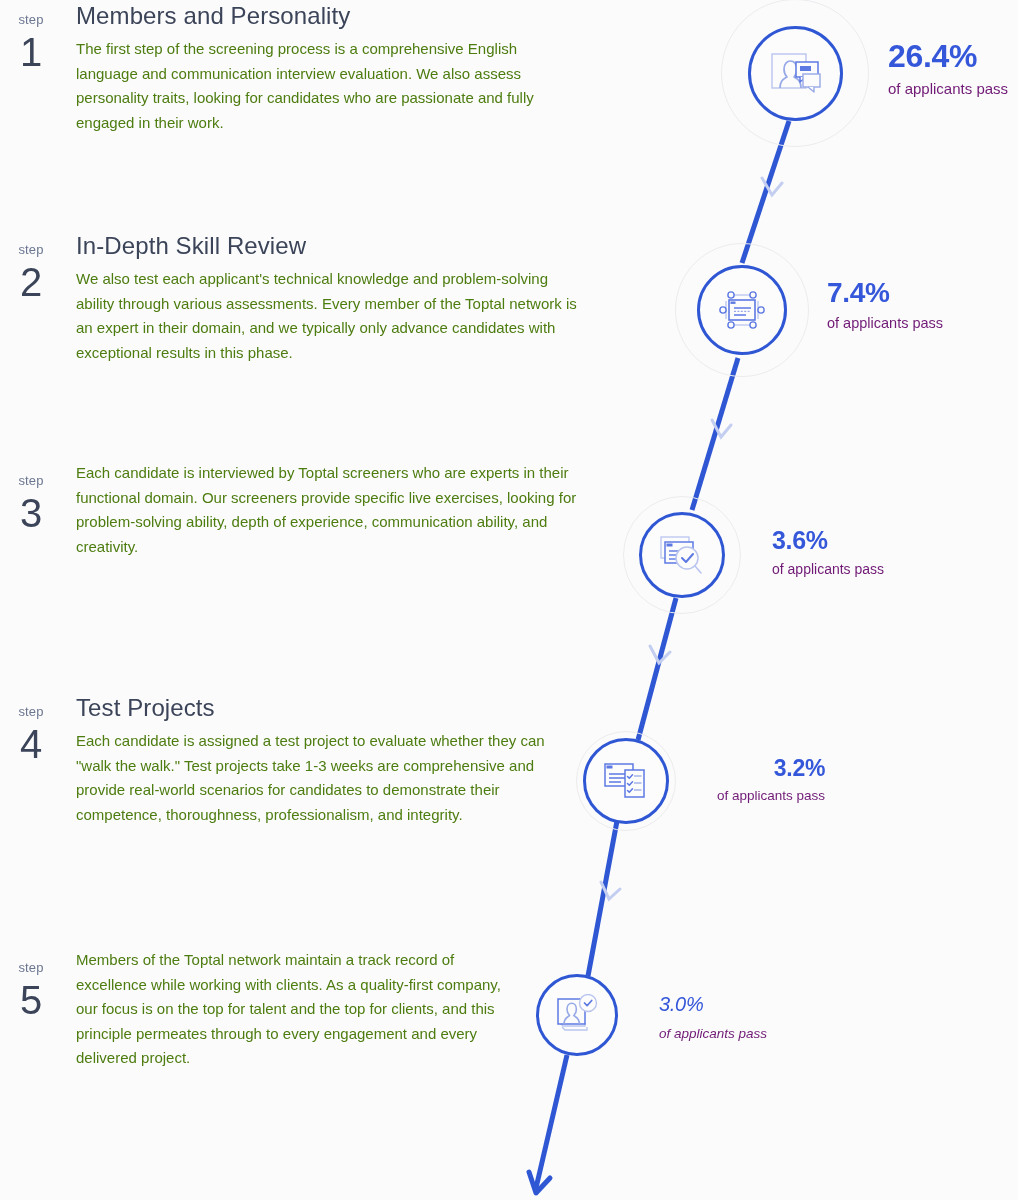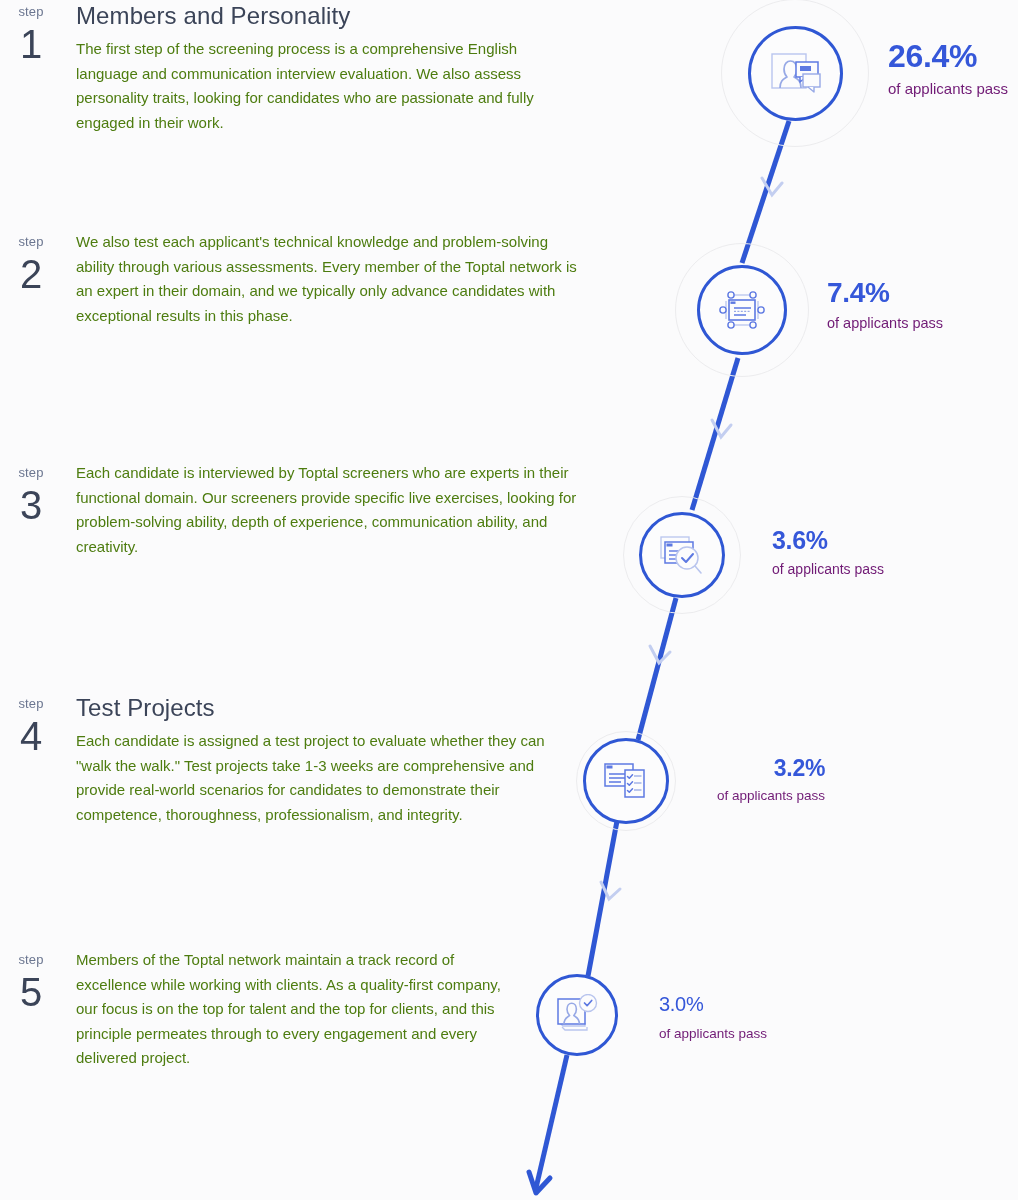--- a/index.html
+++ b/index.html
@@ -31,21 +31,21 @@
     left: 0;
     width: 620px;
     display: flex;
     align-items: flex-start;
     z-index: 3;
   }
   .step-index {
     width: 62px;
     flex: 0 0 62px;
     text-align: center;
-    padding-top: 4px;
+    padding-top: 12px;
   }
   .step-word {
     display: block;
     font-size: 13px;
     line-height: 15px;
     color: #6b7690;
     letter-spacing: 0.1px;
   }
   .step-number {
     display: block;
@@ -164,20 +164,21 @@
     <span class="stat-sub" style="font-size:15px;line-height:19px;">of applicants pass</span>
   </div>
 </div>
 
 <div class="step-row" style="top:230px;">
   <div class="step-index">
     <span class="step-word">step</span>
     <span class="step-number">2</span>
   </div>
   <div class="step-body">
+    <h2 class="step-title">In-Depth Skill Review</h2>
     <p class="step-desc">We also test each applicant's technical knowledge and problem-solving ability through various assessments. Every member of the Toptal network is an expert in their domain, and we typically only advance candidates with exceptional results in this phase.</p>
   </div>
 </div>
 
 <div class="stat-group" style="left:0;top:0;">
   <div class="halo" style="left:675px;top:243px;width:134px;height:134px;"></div>
   <div class="node-circle" style="left:697px;top:265px;width:90px;height:90px;">
     <svg class="node-icon" width="50" height="48" viewBox="0 0 50 48" xmlns="http://www.w3.org/2000/svg">
       <line x1="14" y1="9" x2="36" y2="9" stroke="#b9c5ee" stroke-width="1.3"></line>
       <line x1="14" y1="39" x2="36" y2="39" stroke="#b9c5ee" stroke-width="1.3"></line>
@@ -282,17 +283,17 @@
   <div class="node-circle" style="left:536px;top:974px;width:82px;height:82px;">
     <svg class="node-icon" width="44" height="42" viewBox="0 0 44 42" xmlns="http://www.w3.org/2000/svg">
       <path d="M7 33 l3 3 l22 0 l0 -3" fill="none" stroke="#b9c5ee" stroke-width="1.3"></path>
       <path d="M5 29 l3 3 l22 0 l0 -3" fill="none" stroke="#b9c5ee" stroke-width="1.3"></path>
       <rect x="3" y="5" width="27" height="25" fill="#fcfcfd" stroke="#5d79e2" stroke-width="1.5"></rect>
       <path d="M9 30 c0 -6 3.5 -7 5.6 -8.5 c-1.8 -1.6 -2.6 -3.3 -2.6 -6.2 c0 -3.8 2.2 -6 4.7 -6 s4.7 2.2 4.7 6 c0 2.9 -0.8 4.6 -2.6 6.2 c2.1 1.5 5.6 2.5 5.6 8.5" fill="none" stroke="#97a9e6" stroke-width="1.6" stroke-linejoin="round"></path>
       <circle cx="33" cy="9" r="8.5" fill="#fcfcfd" stroke="#b9c5ee" stroke-width="1.4"></circle>
       <path d="M29.5 9 l2.6 2.7 l4.6 -5.2" fill="none" stroke="#5d79e2" stroke-width="1.7" stroke-linecap="round" stroke-linejoin="round"></path>
     </svg>
   </div>
-  <div class="stat-text" style="left:659px;top:991px;">
+  <div class="stat-text" style="left:659px;top:991px;font-style:italic;">
     <span class="stat-pct" style="font-size:20px;line-height:26px;font-weight:400;">3.0%</span>
     <span class="stat-sub" style="font-size:13.5px;line-height:18px;margin-top:8px;">of applicants pass</span>
   </div>
 </div>
 
 </body></html>

